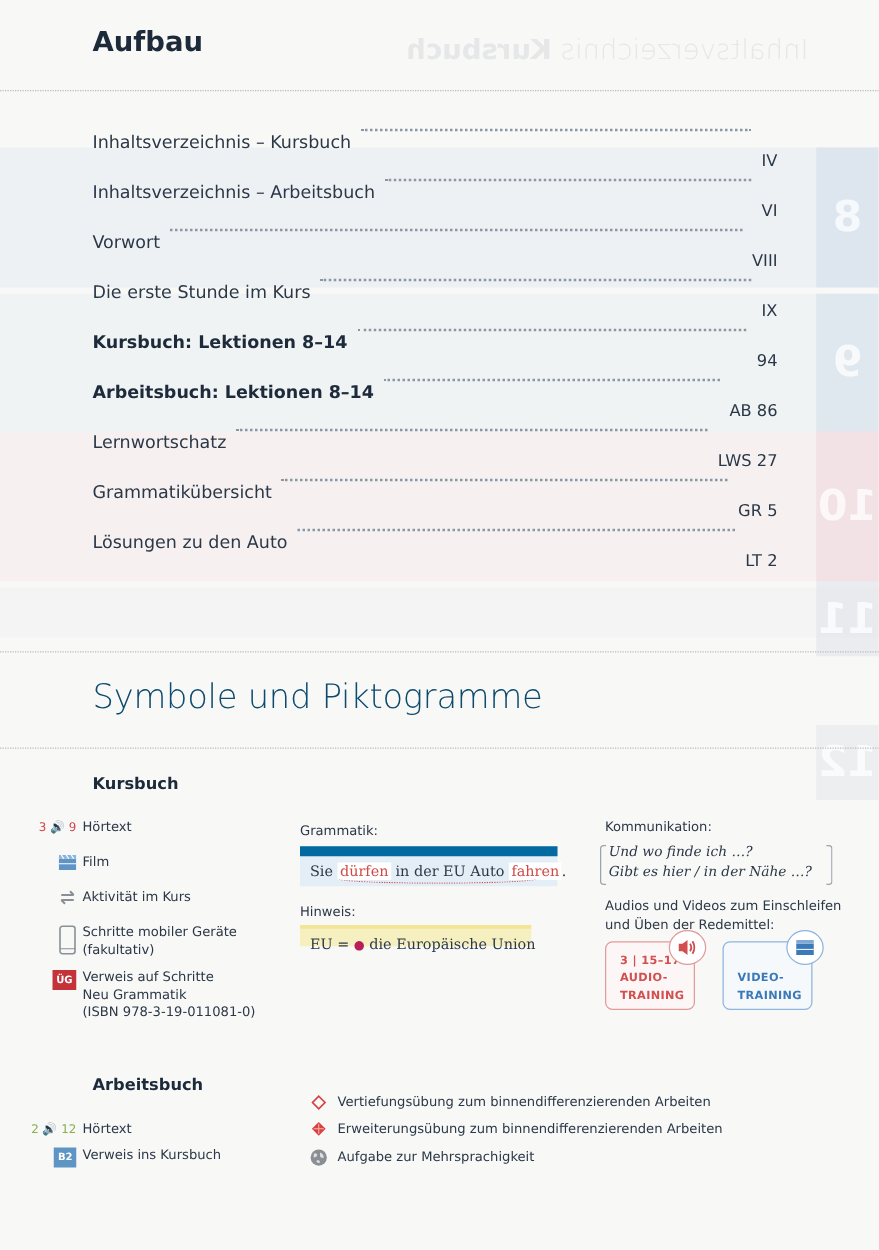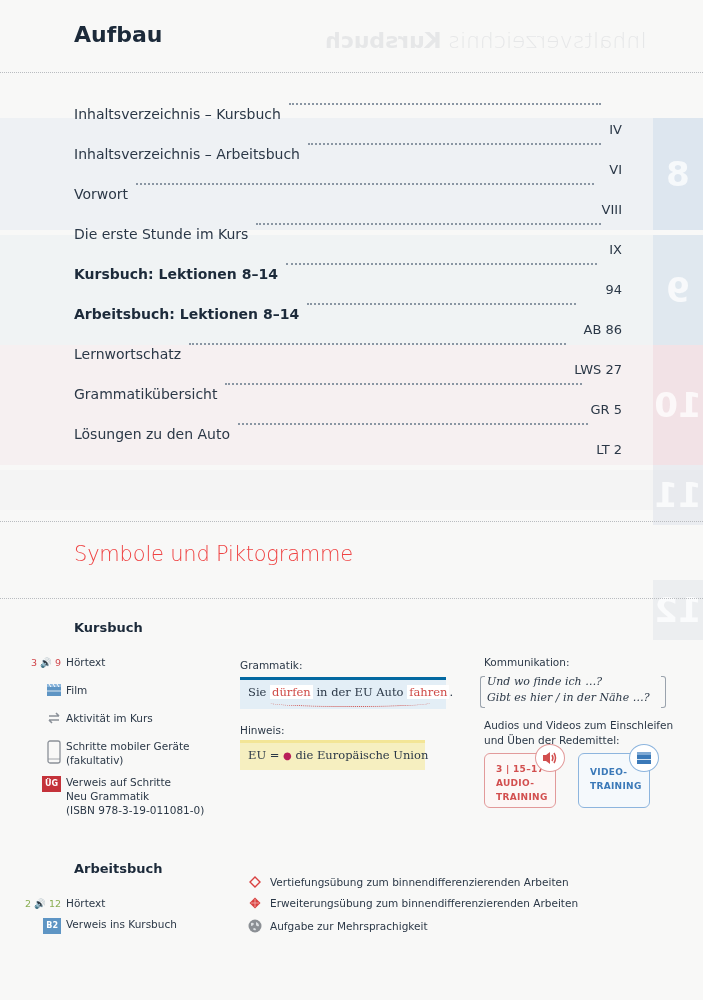--- a/index.html
+++ b/index.html
@@ -58,21 +58,21 @@
     .toc-row.bold .label { font-weight: 700; color: #1c2a3a; }
     .toc-row .dots {
       flex: 1; margin: 0 8px;
       border-bottom: 2px dotted #8a96a3;
       height: 0; position: relative; top: -3px;
     }
     .toc-row .page { white-space: nowrap; font-size: 13px; margin-top: 16px; }
 
     h2.section {
       position: absolute; left: 74px; top: 542px;
-      font-size: 21px; font-weight: 300; color: #ef4444;
+      font-size: 27px; font-weight: 300; color: #0c4a6e;
       font-family: "DejaVu Sans", sans-serif; letter-spacing: -0.2px;
     }
     h3.sub {
       position: absolute; left: 74px;
       font-size: 13px; font-weight: 700; color: #1c2a3a;
     }
     .leg-item {
       position: absolute; left: 0; width: 240px;
       display: flex; font-size: 10.5px; color: #2b3847; line-height: 14px;
     }
@@ -88,31 +88,31 @@
       font-size: 8px; color: #fff; padding: 1px 3px; font-weight: 700;
     }
     .badge.red { background: #c4323a; }
     .badge.blue { background: #5e95c4; }
 
     .ex-label {
       position: absolute; font-size: 10.5px; color: #2b3847;
     }
     .gram-box {
       position: absolute; left: 240px; top: 677px; width: 206px; height: 32px;
-      background: #e3eef6; border-top: 3px solid #0369a1;
+      background: #e3eef6; border-top: 8px solid #0369a1;
       font-family: "DejaVu Serif", serif; font-size: 11.5px; color: #2b3847;
       padding: 5px 0 0 8px; white-space: nowrap; text-align: right;
     }
     .gram-box .hl { color: #cf4a46; background: #fff; padding: 0 2px; }
     .gram-arc {
       position: absolute; left: 270px; top: 699px; width: 160px; height: 8px;
       border-bottom: 1px dotted #cf4a46; border-radius: 0 0 50% 50%;
     }
     .hint-box {
-      position: absolute; left: 240px; top: 740px; width: 185px; height: 30px;
+      position: absolute; left: 240px; top: 740px; width: 185px; height: 17px;
       background: #f6efc0; border-top: 3px solid #f3e596;
       font-family: "DejaVu Serif", serif; font-size: 11.5px; color: #2b3847;
       padding: 5px 16px 0 8px; white-space: nowrap;
     }
     .hint-box .dot { color: #b81f59; font-size: 10px; }
 
     .komm-box {
       position: absolute; left: 480px; top: 674px; width: 186px; height: 34px;
       font-family: "DejaVu Serif", serif; font-style: italic; font-size: 11px;
       color: #2b3847; line-height: 16px; padding-left: 7px;
@@ -297,21 +297,21 @@
   <div>AUDIO-</div>
   <div>TRAINING</div>
   <div class="bubble">
     <svg width="16" height="14" viewBox="0 0 16 14">
         <path d="M1 4 H4 L8 1 V13 L4 10 H1 Z" fill="#d24f4f"></path>
         <path d="M10 4 Q12 7 10 10" stroke="#d24f4f" stroke-width="1.5" fill="none"></path>
         <path d="M12 2 Q15 7 12 12" stroke="#d24f4f" stroke-width="1.5" fill="none"></path>
       </svg>
   </div>
 </div>
-<div class="train-box video" style="padding-top:11px">
+<div class="train-box video" style="padding-top:22px">
   <div>VIDEO-</div>
   <div>TRAINING</div>
   <div class="bubble">
     <svg width="16" height="14" viewBox="0 0 16 14">
         <rect x="1" y="4" width="14" height="9" fill="#3b79b8"></rect>
         <rect x="1" y="1" width="14" height="3" fill="#7fa9d4"></rect>
         <line x1="1" y1="8.5" x2="15" y2="8.5" stroke="#fff" stroke-width="0.8"></line>
       </svg>
   </div>
 </div>

